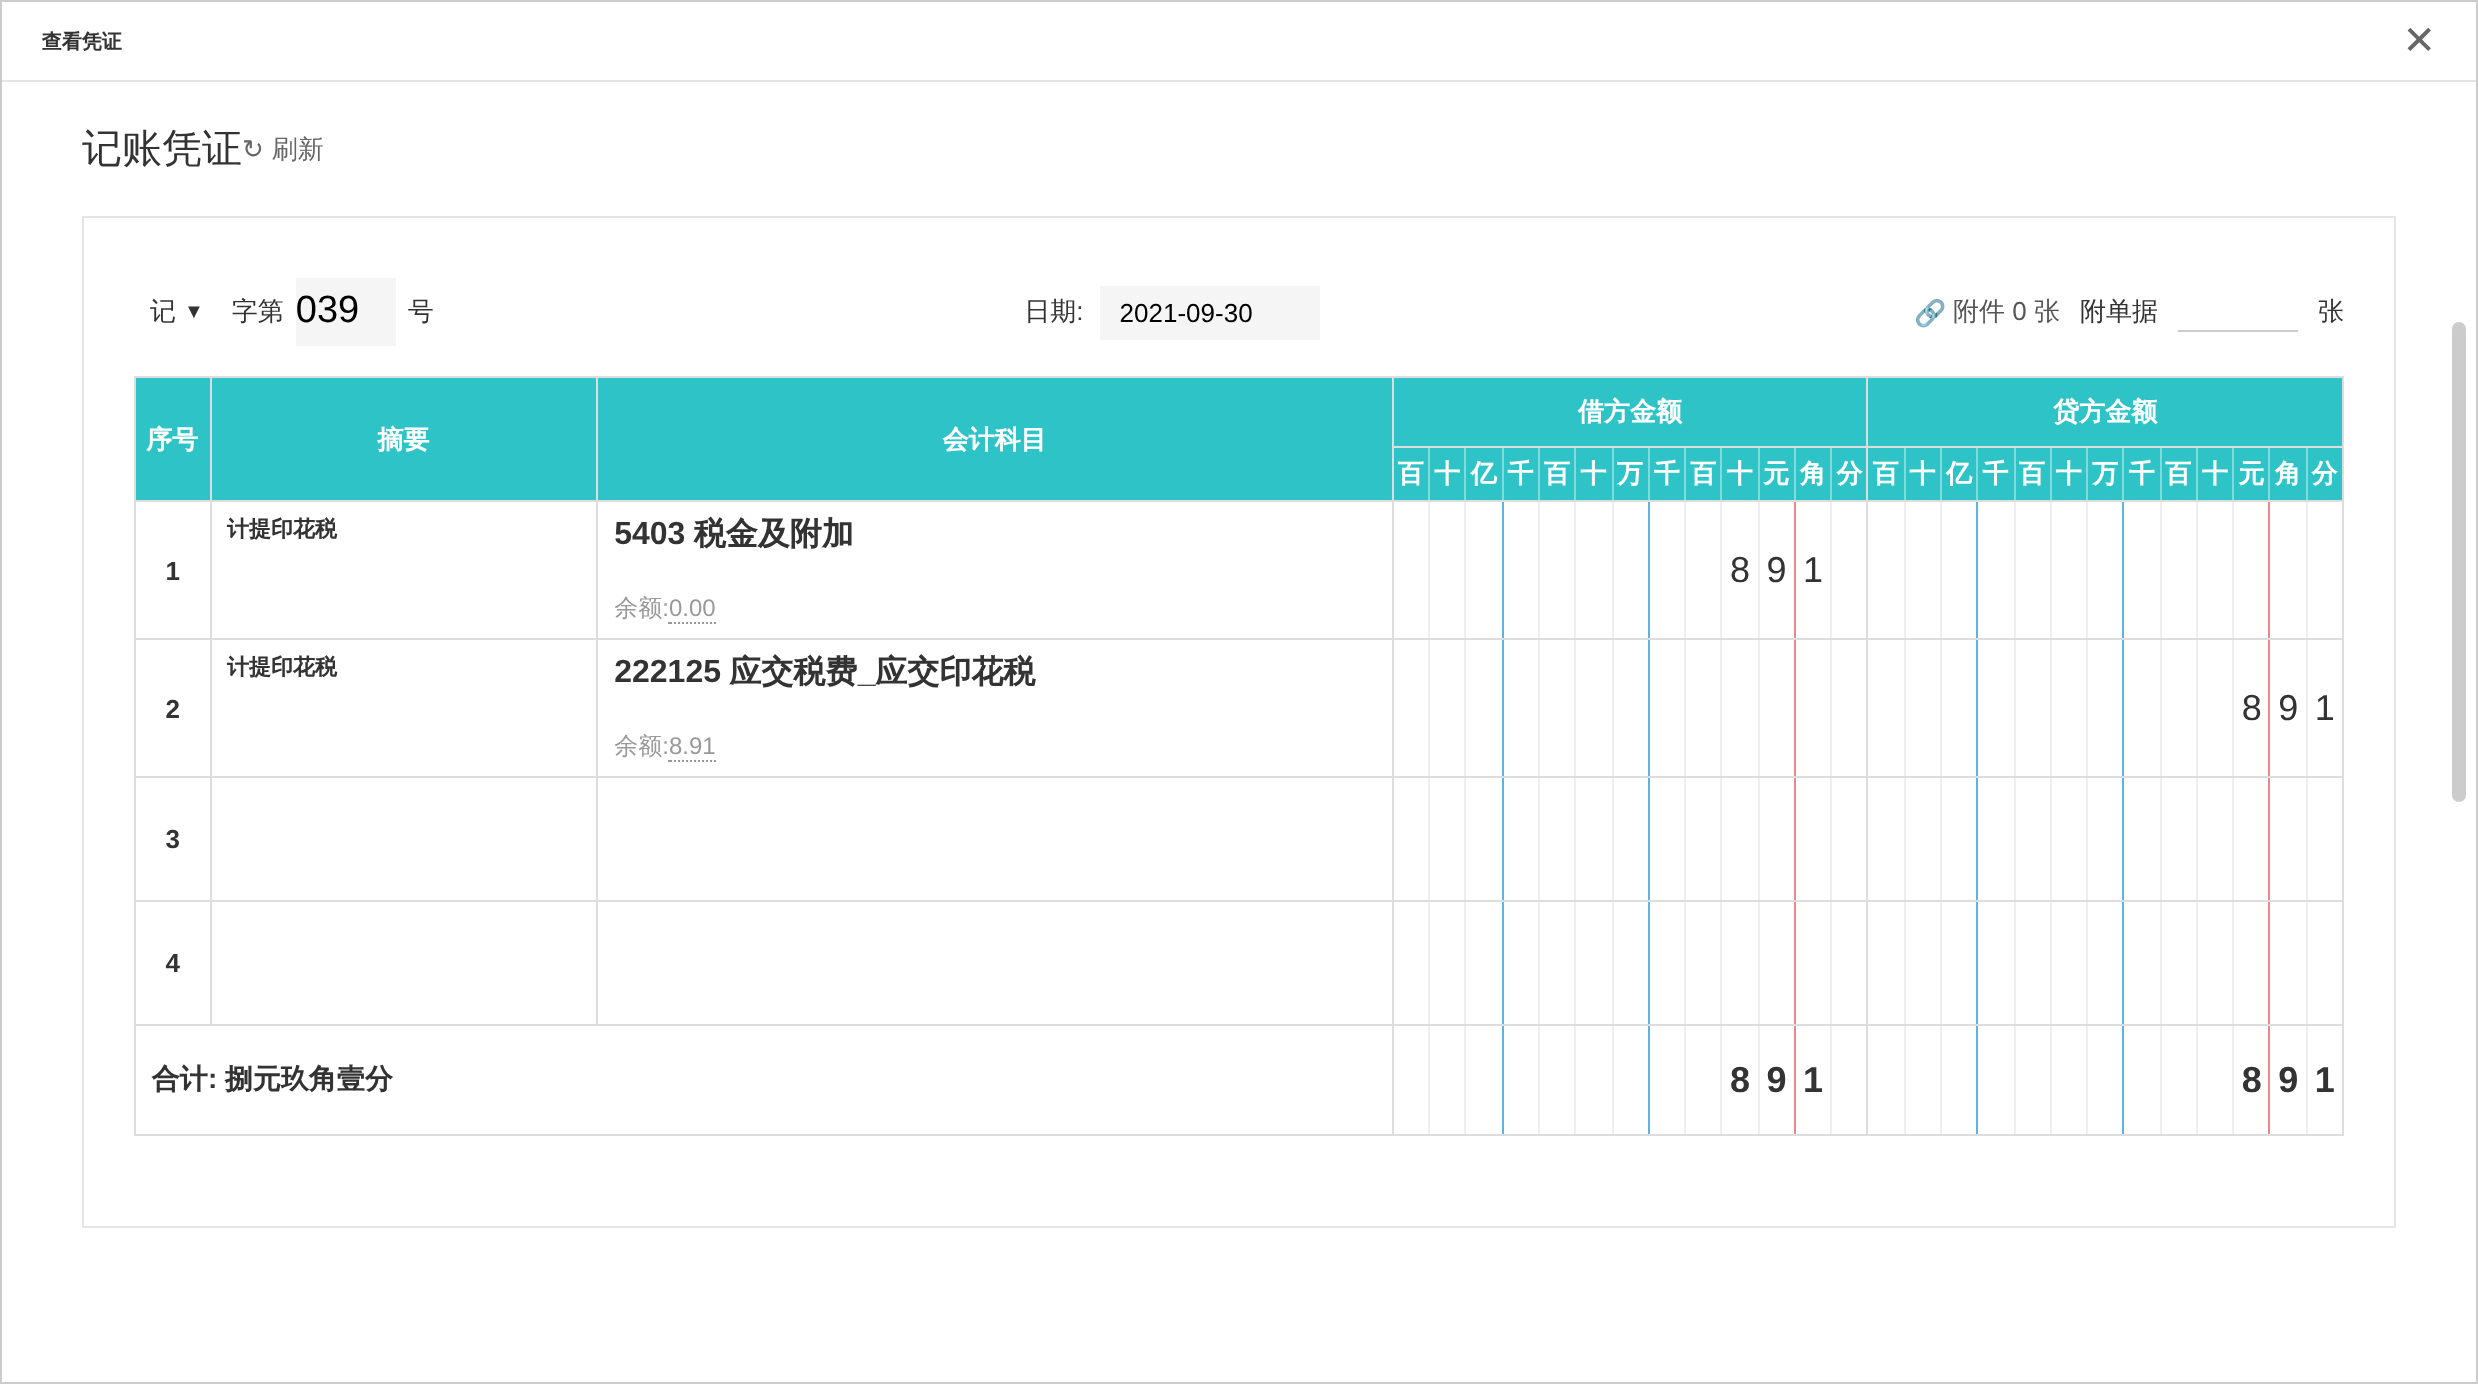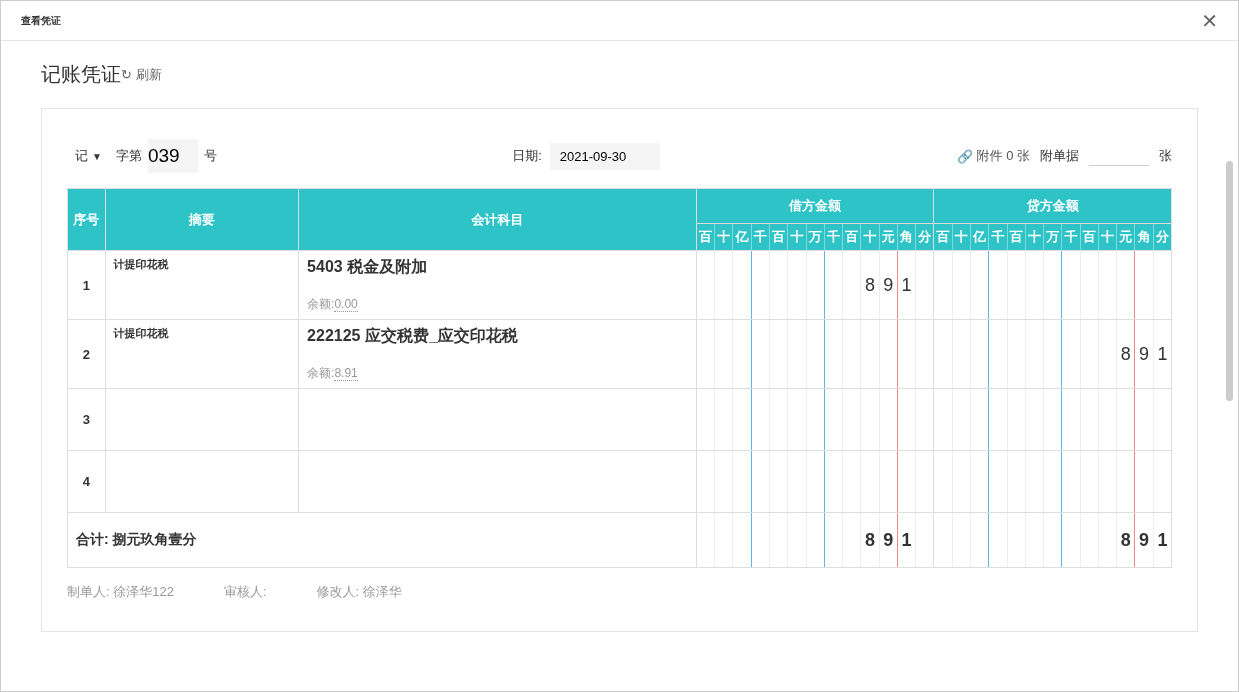--- a/index.html
+++ b/index.html
@@ -516,31 +516,17 @@
                   <div class="digit-col sep-red">8</div>
                   <div class="digit-col">9</div>
                   <div class="digit-col">1</div>
                 </div>
               </td>
             </tr>
           </tbody>
       </table>
 
       <div class="footer-row">
-        <div class="footer-info">
-          <span>
-            <span>制单人:</span>
-            <span>徐泽华122</span>
-          </span>
-          <span>
-            <span>审核人:</span>
-            <span></span>
-          </span>
-          <span>
-            <span>修改人:</span>
-            <span>徐泽华</span>
-          </span>
-        </div>
       </div>
     </div>
     <div class="scrollbar-fake"></div>
   </div>
 </div>
 
 </body></html>

